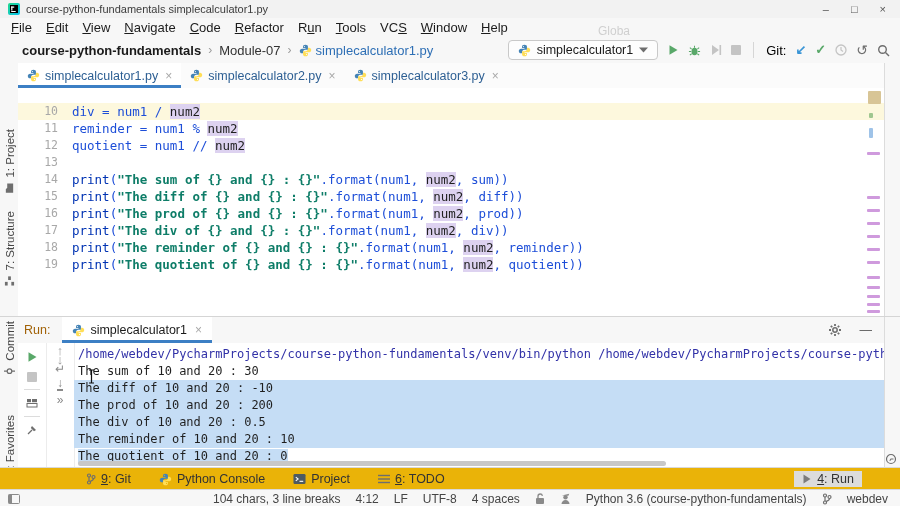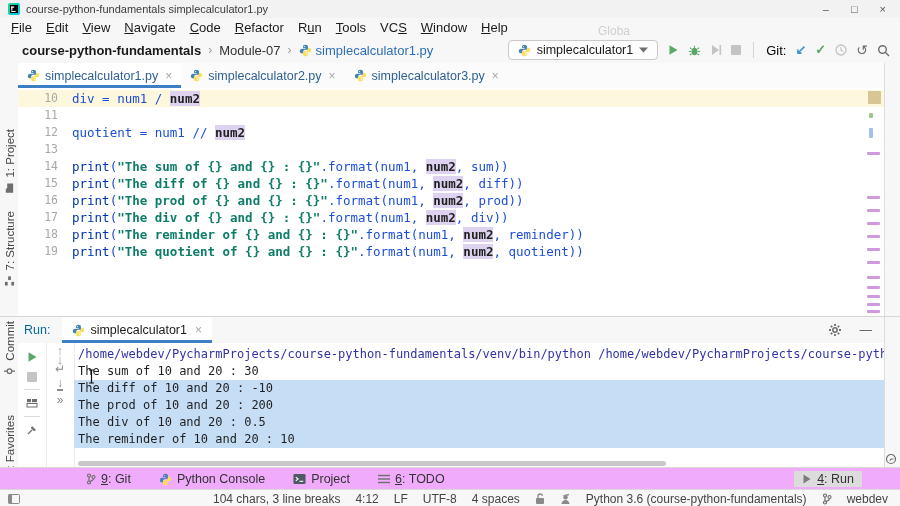--- a/index.html
+++ b/index.html
@@ -46,37 +46,37 @@
   #tabbar{top:63px;left:18px;width:866px;height:25px;background:#fbfbfb;border-bottom:1px solid #d9d9d9;
     display:flex;align-items:stretch;}
   .tab{display:flex;align-items:center;gap:5px;padding:0 9px;font-size:12.5px;color:#2d5f93;}
   .tab.active{background:#fff;box-shadow:inset 0 -3px 0 var(--accent);}
   .tab .close{color:#a8a8a8;font-size:12px;margin-left:2px;}
 
   
   #editor{top:88px;left:18px;width:866px;height:228px;background:#fff;
     font-family:"DejaVu Sans Mono","Liberation Mono",monospace;font-size:12.5px;padding-top:2px;}
   .code-row{display:flex;height:17px;line-height:17px;white-space:pre;}
-  .code-row.caret{background:var(--caret_line);}
+  .code-row.caret{background:var(--caret_line);margin-top:13px;}
   .lnum{width:40px;text-align:right;padding-right:14px;color:#a8a8a8;font-size:11.5px;flex:none;}
   .sg-p{color:#1d4ed8;}
   .sg-kw{color:var(--keyword);}
   .sg-str{color:var(--string);font-weight:bold;}
-  .sg-hl{color:#1f1f1f;background:var(--highlight);font-weight:bold;}
+  .sg-hl{color:#1f1f1f;background:var(--highlight);}
   #markers{position:absolute;top:0;right:0;width:20px;height:100%;}
   .tick{position:absolute;right:4px;width:13px;height:3px;border-radius:1px;background:var(--marker);}
   .tick.green{background:#a0c78f;height:5px;width:4px;right:11px;}
   .tick.blue{background:#9fc3e8;height:10px;width:4px;right:11px;}
   #inspect-square{position:absolute;top:3px;right:3px;width:13px;height:13px;background:#d8c596;border-radius:1px;}
 
   #splitter{top:316px;left:0;right:0;height:1px;background:#d5d5d5;}
 
   
   #run-header{top:317px;left:18px;width:866px;height:26px;background:#f7f7f7;display:flex;align-items:stretch;font-size:12.5px;}
-  #run-label{display:flex;align-items:center;padding:0 12px 0 6px;color:#0369a1;}
+  #run-label{display:flex;align-items:center;padding:0 12px 0 6px;color:#a16207;}
   .run-tab{display:flex;align-items:center;gap:5px;padding:0 10px;background:#fff;
     box-shadow:inset 0 -3px 0 var(--accent);color:#1a1a1a;}
   .run-tab .close{color:#a8a8a8;font-size:12px;margin-left:3px;}
   #run-header-right{margin-left:auto;display:flex;align-items:center;gap:18px;padding-right:12px;color:#555;}
 
   #run-body{top:343px;left:18px;width:866px;height:124px;background:#fff;}
   .rb-col{position:absolute;top:0;bottom:0;display:flex;flex-direction:column;align-items:center;padding-top:8px;gap:9px;}
   #rb-col1{left:0;width:28px;border-right:1px solid #ececec;}
   #rb-col2{left:28px;width:28px;border-right:1px solid #ececec;}
   .rb-divider{width:16px;height:1px;background:#dcdcdc;margin:-2px 0;}
@@ -84,21 +84,21 @@
     font-family:"DejaVu Sans Mono","Liberation Mono",monospace;font-size:12px;padding-top:3px;}
   .console-line{height:17px;line-height:17px;white-space:pre;padding-left:4px;}
   .cl-cmd{color:var(--console_cmd);}
   .cl-out{color:#1f1f1f;}
   .sel-full{background:var(--selection);}
   .seltxt{background:var(--selection);}
   #hscroll{position:absolute;left:60px;top:118px;width:588px;height:5px;background:#c8c8c8;border-radius:3px;}
   #mouse-cursor{position:absolute;left:70px;top:26px;}
 
   
-  #bottombar{top:467px;left:0;right:0;height:22px;background:#f0abfc;border-top:1px solid #d9d9d9;
+  #bottombar{top:467px;left:0;right:0;height:22px;background:#eab308;border-top:1px solid #d9d9d9;
     display:flex;align-items:center;font-size:12.5px;color:#333;}
   #bottom-left{display:flex;gap:28px;margin-left:86px;}
   .bb-item{display:flex;align-items:center;gap:5px;}
   #bottom-right{margin-left:auto;margin-right:38px;}
   .bb-item.active{background:#dcdcdc;border-radius:0;padding:1px 8px;}
 
   
   #statusbar{top:489px;left:0;right:0;height:17px;background:#f7f7f7;border-top:1px solid #d9d9d9;
     display:flex;align-items:center;font-size:12px;color:#454545;}
   #status-left{margin-left:8px;display:flex;align-items:center;}
@@ -309,21 +309,21 @@
           </svg>
         </span>
         <span>simplecalculator3.py</span>
         <span class="close">×</span>
       </div>
     </div>
 
   <div id="editor" class="abs">
     <div id="code-rows">
         <div class="code-row caret"><span class="lnum">10</span><span><span class="sg-p">div = num1 / </span><span class="sg-hl">num2</span></span></div>
-        <div class="code-row"><span class="lnum">11</span></div>
+        <div class="code-row"><span class="lnum">11</span><span><span class="sg-p">reminder = num1 % </span><span class="sg-hl">num2</span></span></div>
         <div class="code-row"><span class="lnum">12</span><span><span class="sg-p">quotient = num1 // </span><span class="sg-hl">num2</span></span></div>
         <div class="code-row"><span class="lnum">13</span><span></span></div>
         <div class="code-row"><span class="lnum">14</span><span><span class="sg-kw">print</span><span class="sg-p">(</span><span class="sg-str">"The sum of {} and {} : {}"</span><span class="sg-p">.format(num1, </span><span class="sg-hl">num2</span><span class="sg-p">, sum))</span></span></div>
         <div class="code-row"><span class="lnum">15</span><span><span class="sg-kw">print</span><span class="sg-p">(</span><span class="sg-str">"The diff of {} and {} : {}"</span><span class="sg-p">.format(num1, </span><span class="sg-hl">num2</span><span class="sg-p">, diff))</span></span></div>
         <div class="code-row"><span class="lnum">16</span><span><span class="sg-kw">print</span><span class="sg-p">(</span><span class="sg-str">"The prod of {} and {} : {}"</span><span class="sg-p">.format(num1, </span><span class="sg-hl">num2</span><span class="sg-p">, prod))</span></span></div>
         <div class="code-row"><span class="lnum">17</span><span><span class="sg-kw">print</span><span class="sg-p">(</span><span class="sg-str">"The div of {} and {} : {}"</span><span class="sg-p">.format(num1, </span><span class="sg-hl">num2</span><span class="sg-p">, div))</span></span></div>
         <div class="code-row"><span class="lnum">18</span><span><span class="sg-kw">print</span><span class="sg-p">(</span><span class="sg-str">"The reminder of {} and {} : {}"</span><span class="sg-p">.format(num1, </span><span class="sg-hl">num2</span><span class="sg-p">, reminder))</span></span></div>
         <div class="code-row"><span class="lnum">19</span><span><span class="sg-kw">print</span><span class="sg-p">(</span><span class="sg-str">"The quotient of {} and {} : {}"</span><span class="sg-p">.format(num1, </span><span class="sg-hl">num2</span><span class="sg-p">, quotient))</span></span></div>
       </div>
     <div id="markers">
@@ -426,20 +426,21 @@
           <span style="color:#8a8a8a;font-size:12px">»</span>
         </span>
     </div>
     <div id="console">
         <div class="console-line cl-cmd">/home/webdev/PycharmProjects/course-python-fundamentals/venv/bin/python /home/webdev/PycharmProjects/course-python-fund</div>
         <div class="console-line cl-out">The sum of 10 and 20 : 30</div>
         <div class="console-line cl-out sel-full">The diff of 10 and 20 : -10</div>
         <div class="console-line cl-out sel-full">The prod of 10 and 20 : 200</div>
         <div class="console-line cl-out sel-full">The div of 10 and 20 : 0.5</div>
         <div class="console-line cl-out sel-full">The reminder of 10 and 20 : 10</div>
+        <div class="console-line cl-out"><span class="seltxt">The quotient of 10 and 20 : 0</span></div>
       </div>
     <div id="hscroll"></div>
     <span id="mouse-cursor" class="icn">
         <svg width="7" height="15" viewBox="0 0 7 15">
           <path d="M1 1h5M1 14h5M3.5 1v13" stroke="#111" stroke-width="1.2" fill="none"></path>
         </svg>
       </span>
   </div>
 
   <div id="bottombar" class="abs">

